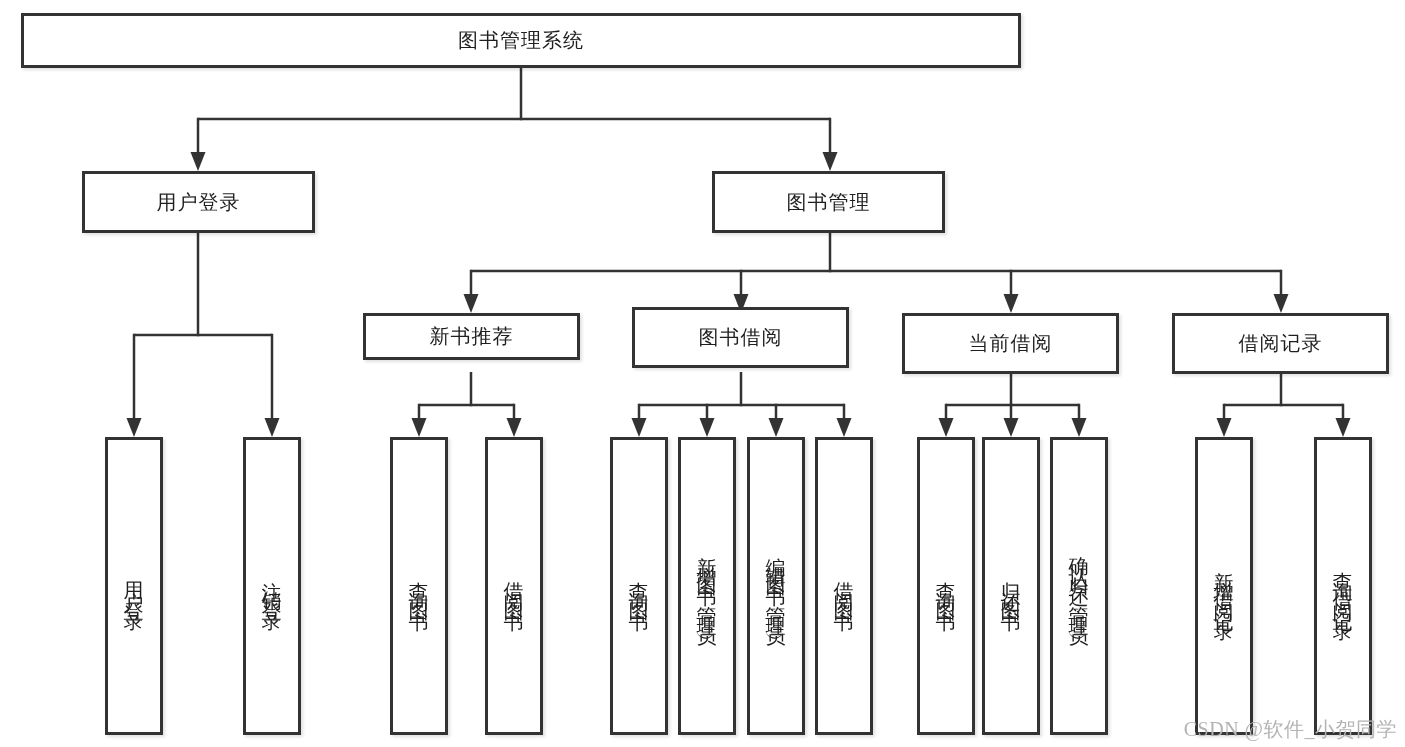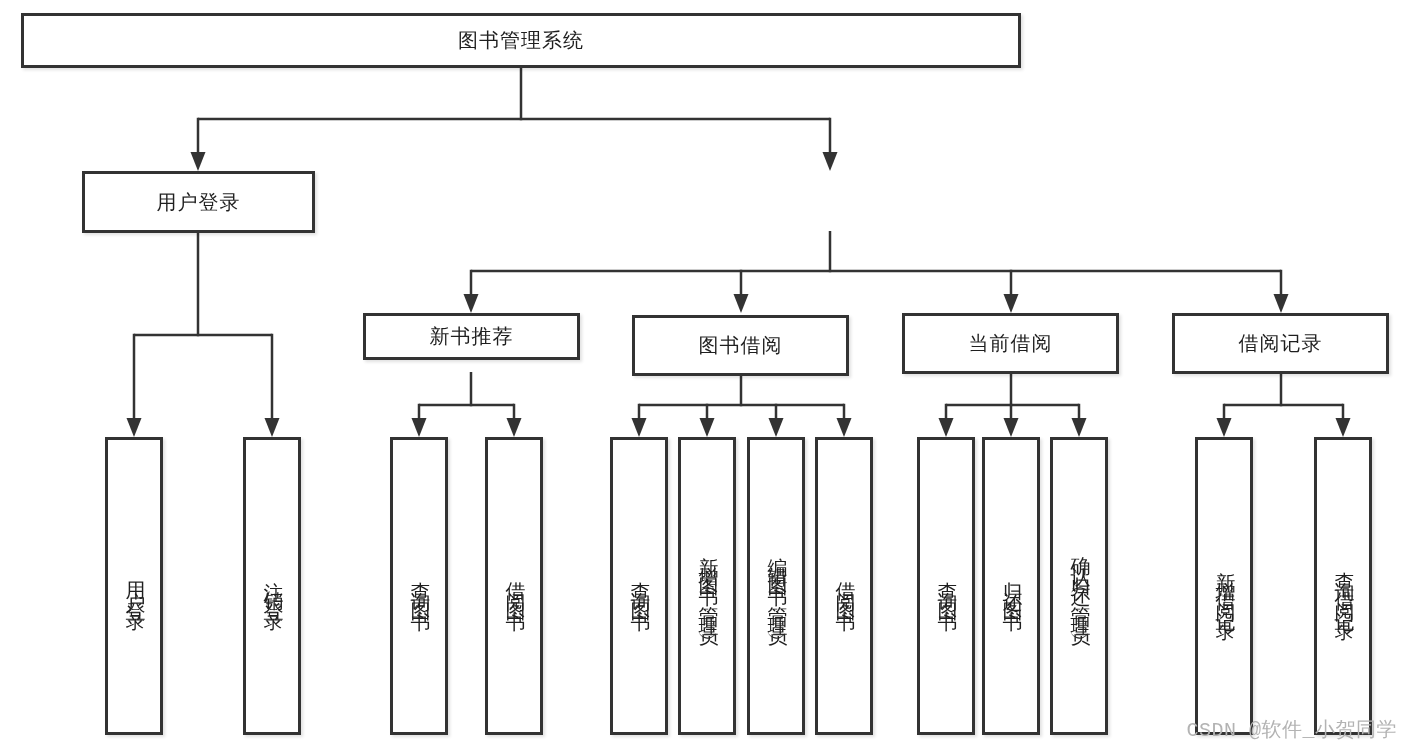--- a/index.html
+++ b/index.html
@@ -5,21 +5,21 @@
   html, body {
     margin: 0;
     padding: 0;
     background: #ffffff;
   }
   .stage {
     position: relative;
     width: 1405px;
     height: 747px;
     background: var(--background, #ffffff);
-    font-family: Liberation Mono, monospace;
+    font-family: Liberation Serif, serif;
     overflow: hidden;
   }
   svg.connectors {
     position: absolute;
     left: 0;
     top: 0;
     z-index: 1;
   }
   .c-line {
     stroke: var(--line, #333333);
@@ -132,25 +132,28 @@
     <polygon class="c-arrow" points="1335.5,418 1350.5,418 1343,437"></polygon>
   </svg>
 
   <div class="node h" style="left:21px;top:13px;width:1000px;height:55px">
     <span>图书管理系统</span>
   </div>
 
   <div class="node h" style="left:82px;top:171px;width:233px;height:62px">
     <span>用户登录</span>
   </div>
+  <div class="node h" style="left:712px;top:171px;width:233px;height:62px">
+    <span>图书管理</span>
+  </div>
 
   <div class="node h" style="left:363px;top:313px;width:217px;height:47px">
     <span>新书推荐</span>
   </div>
-  <div class="node h" style="left:632px;top:315px;width:217px;height:61px">
+  <div class="node h" style="left:632px;top:307px;width:217px;height:61px">
     <span>图书借阅</span>
   </div>
   <div class="node h" style="left:1172px;top:313px;width:217px;height:61px">
     <span>借阅记录</span>
   </div>
   <div class="node h" style="left:902px;top:313px;width:217px;height:61px">
     <span>当前借阅</span>
   </div>
 
   <div class="node v" style="left:105px;top:437px;width:58px;height:298px">

